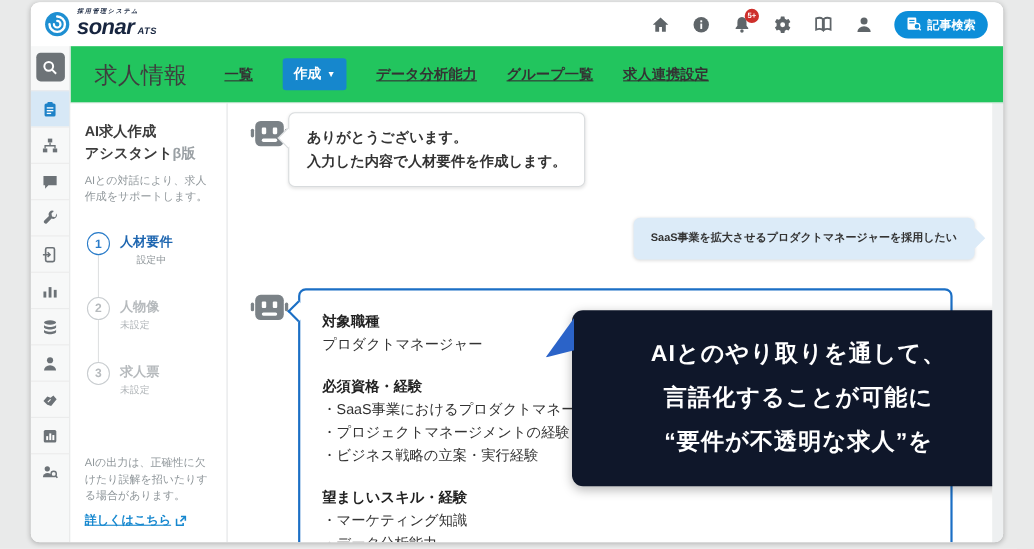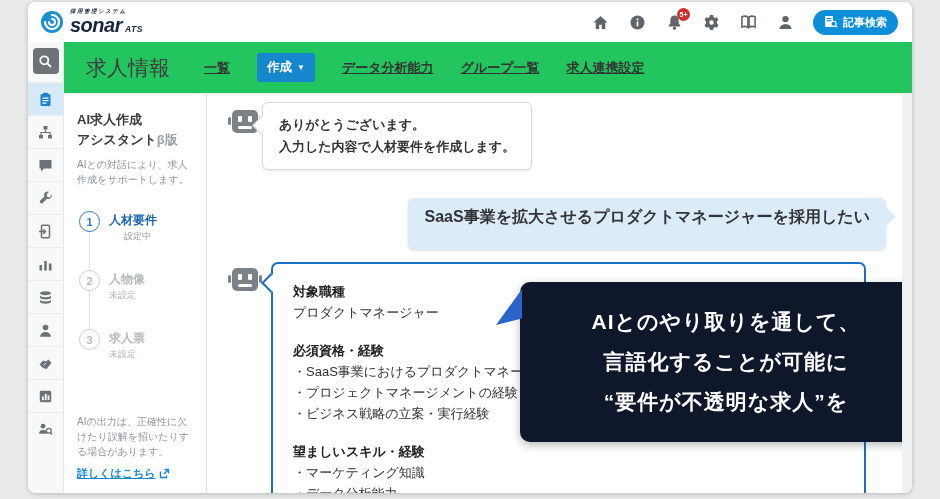--- a/index.html
+++ b/index.html
@@ -83,22 +83,22 @@
   .bot-eye { position:absolute; top:6px; width:4px; height:6px; background:#fff; border-radius:1px; }
   .bot-eye.l { left:6px; } .bot-eye.r { right:6px; }
   .bot-mouth { position:absolute; left:6px; bottom:4px; width:14px; height:3px; background:#fff; border-radius:2px; }
 
   .bubble-bot { position:absolute; left:55px; top:8px; background:#fff; border:1px solid #d8dbdd; border-radius:6px;
                 padding:11px 16px; font-size:13px; font-weight:700; color:#333; line-height:22px;
                 box-shadow:0 1px 3px rgba(0,0,0,.10); }
   .tail-left { position:absolute; left:-8px; top:16px; width:13px; height:13px; background:#fff;
                border-left:1px solid #d8dbdd; border-bottom:1px solid #d8dbdd; transform:rotate(45deg); }
 
-  .bubble-user { position:absolute; right:16px; top:104px; height:52px; background:#dcebf8; border-radius:6px;
-                 padding:0 16px; font-size:16px; font-weight:700; color:#333; line-height:38px;
+  .bubble-user { position:absolute; right:16px; top:104px; height:38px; background:#dcebf8; border-radius:6px;
+                 padding:0 16px; font-size:10px; font-weight:700; color:#333; line-height:38px;
                  box-shadow:0 1px 3px rgba(0,0,0,.12); }
   .tail-right { position:absolute; right:-7px; top:12px; width:13px; height:13px; background:#dcebf8; transform:rotate(45deg); }
 
   .answer-box { position:absolute; left:64px; top:168px; width:595px; height:420px; background:#fff;
                 border:2px solid #1b6fc5; border-radius:7px; padding:17px 20px; }
   .answer-tail { position:absolute; left:-9px; top:12px; width:14px; height:14px; background:#fff;
                  border-left:2px solid #1b6fc5; border-bottom:2px solid #1b6fc5; transform:rotate(45deg); }
   .ans-section { margin-bottom:17px; }
   .ans-heading { font-size:13px; font-weight:700; color:#222; line-height:21px; }
   .ans-item { font-size:13px; color:#333; line-height:21px; font-weight:500; }

